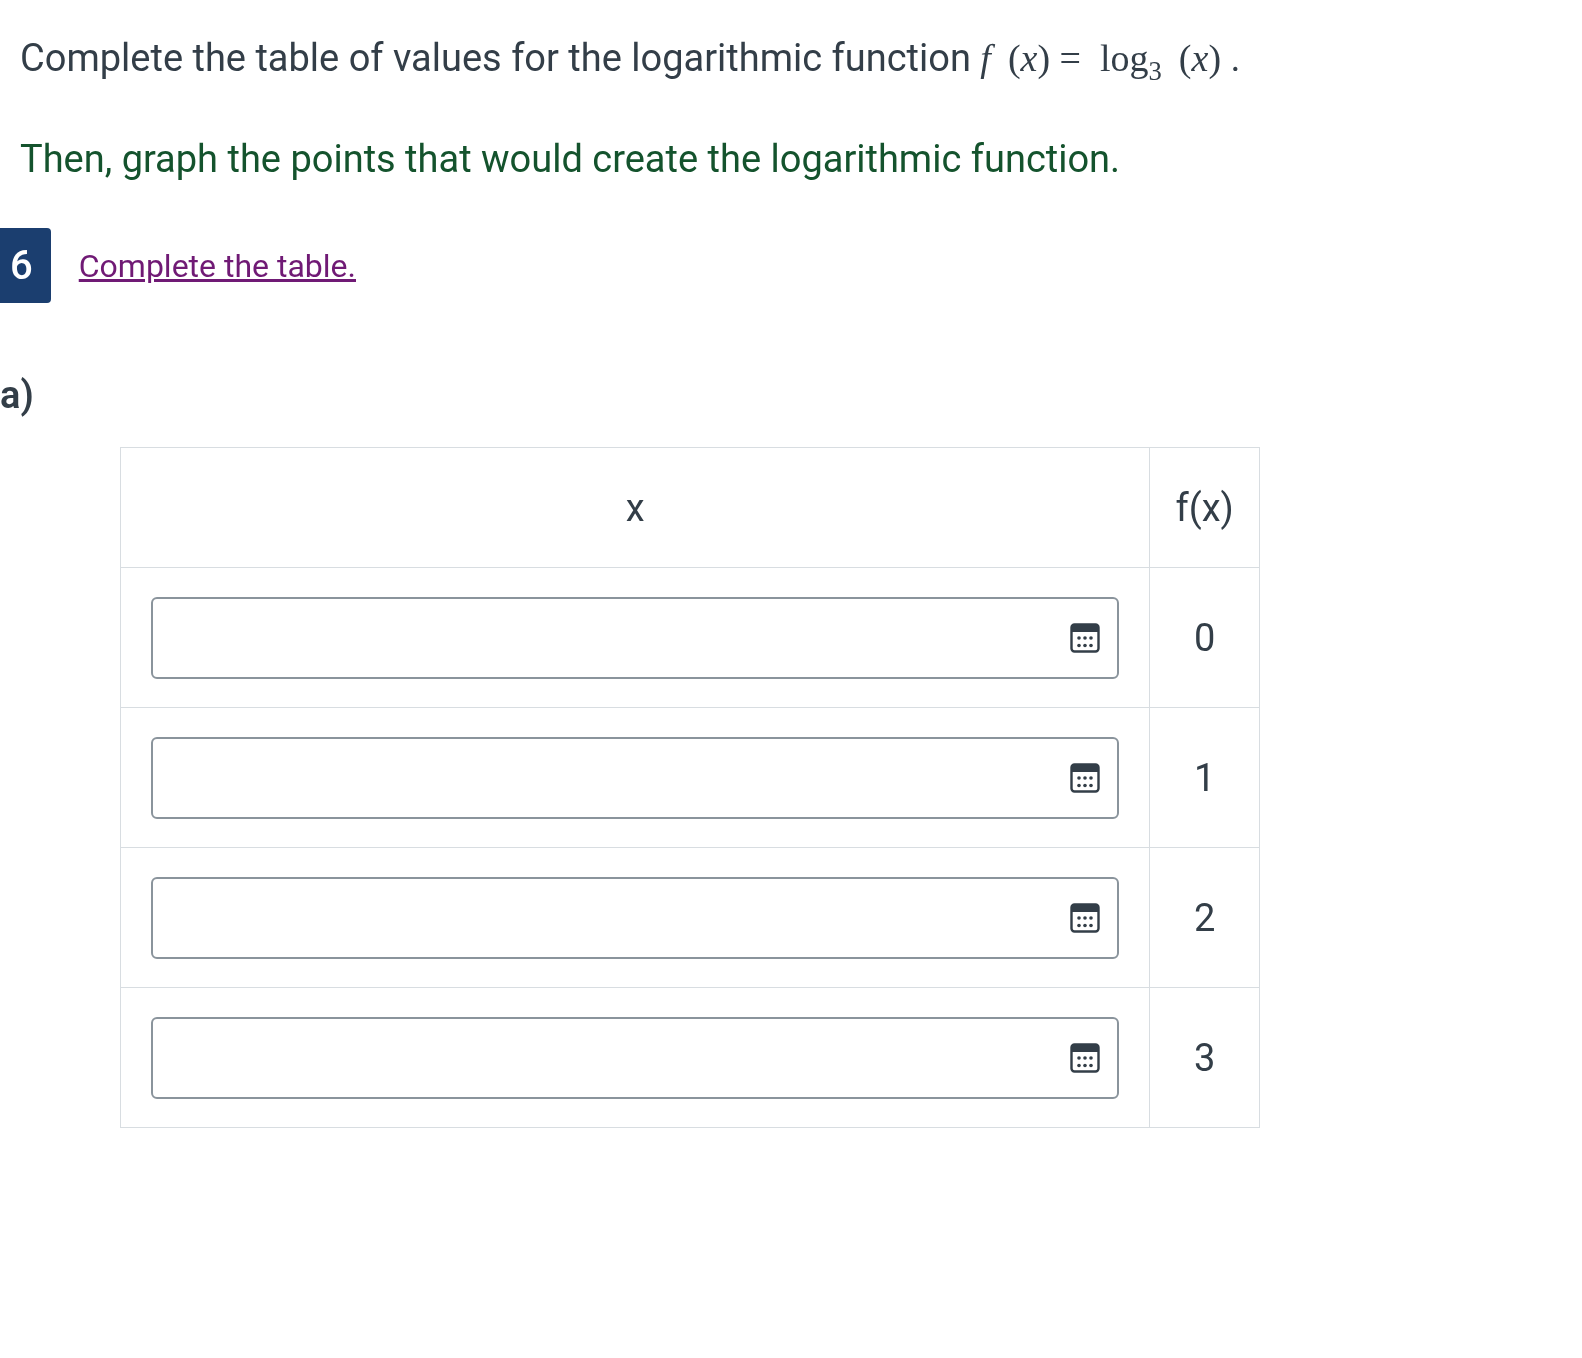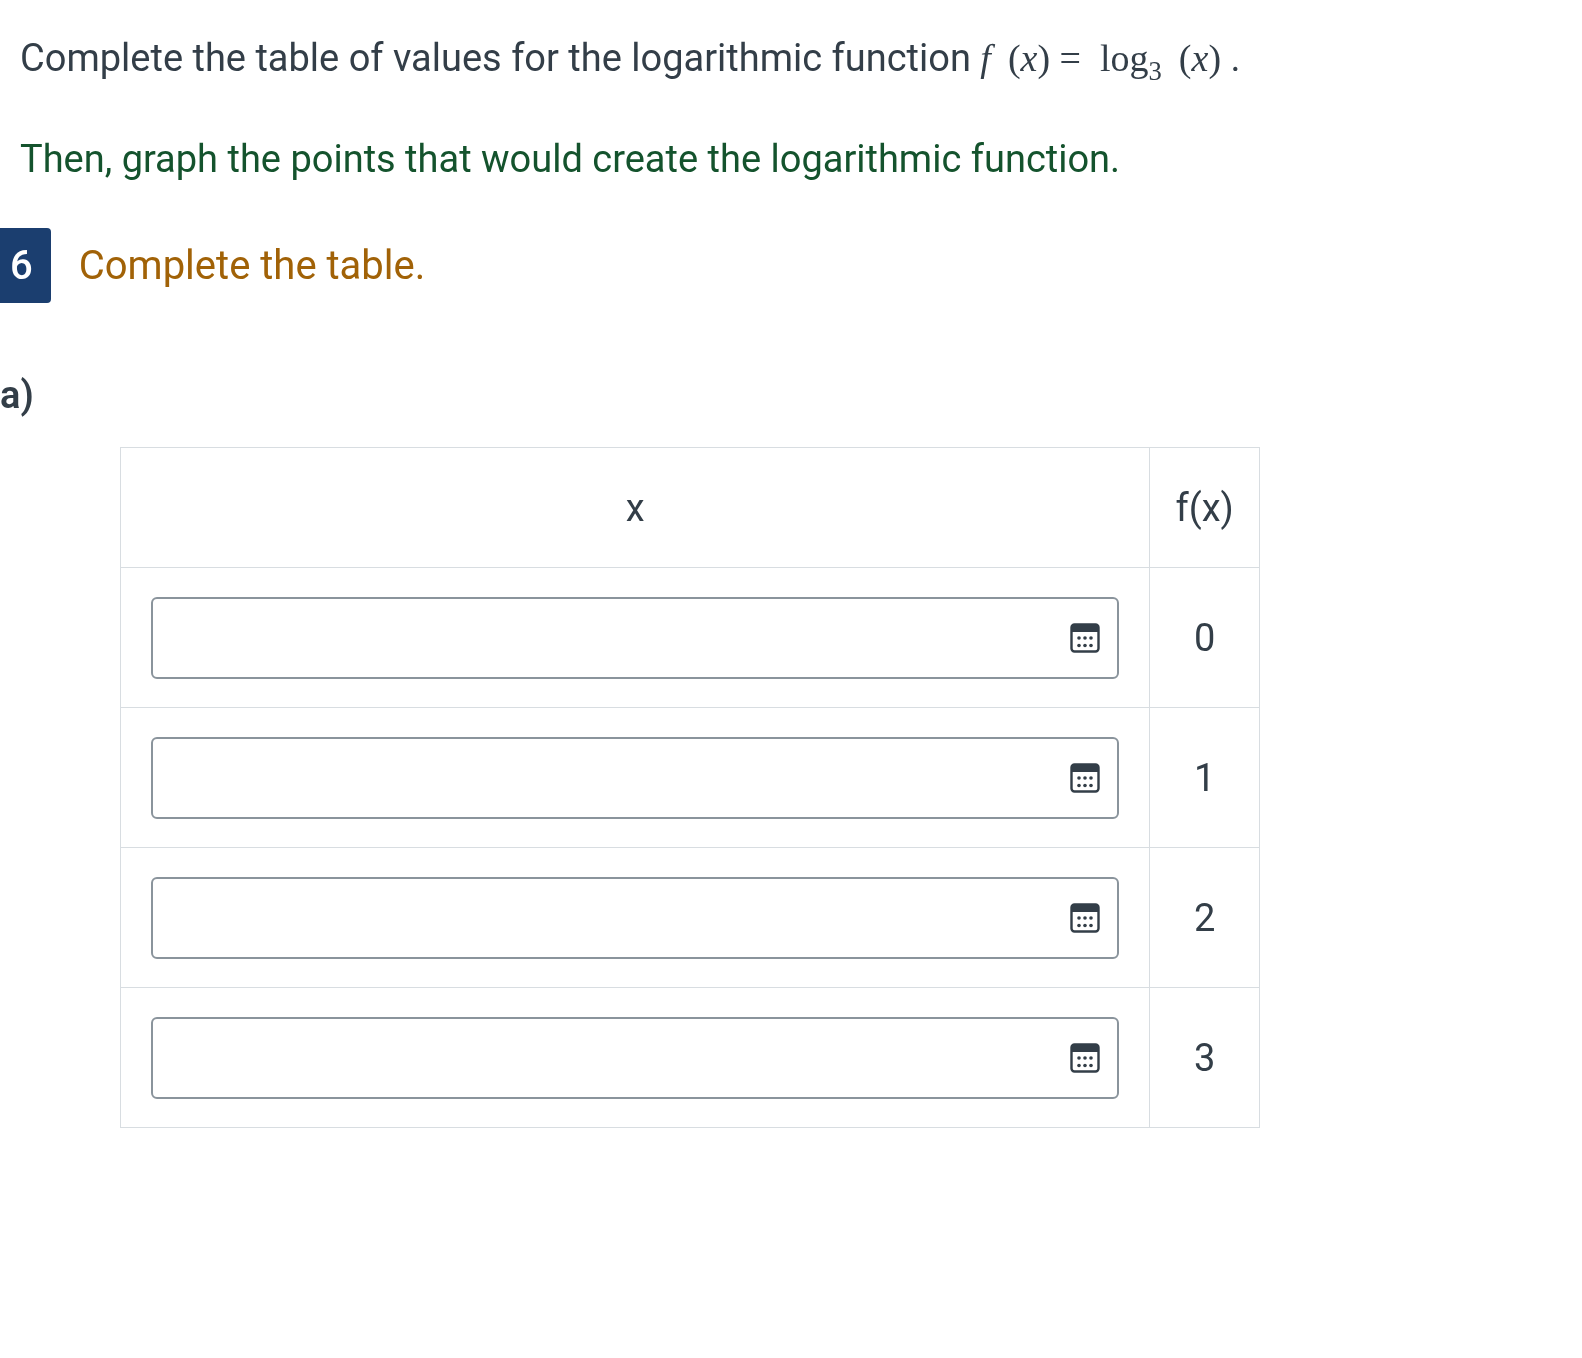--- a/index.html
+++ b/index.html
@@ -49,25 +49,26 @@
     background: #1b3e6f;
     color: #ffffff;
     font-size: 40px;
     font-weight: 500;
     padding: 14px 18px 14px 10px;
     display: flex;
     align-items: center;
     border-radius: 0 4px 4px 0;
   }
   .question-title {
-    font-size: 40px;
-    color: #a16207;
+    font-size: 32px;
+    color: #701a75;
     padding: 14px 28px;
     display: flex;
     align-items: center;
+    text-decoration: underline;
   }
   .part-label {
     font-size: 38px;
     font-weight: 600;
     color: #333e48;
     padding: 30px 0 30px 0;
   }
   .table-wrap {
     padding-left: 120px;
   }

